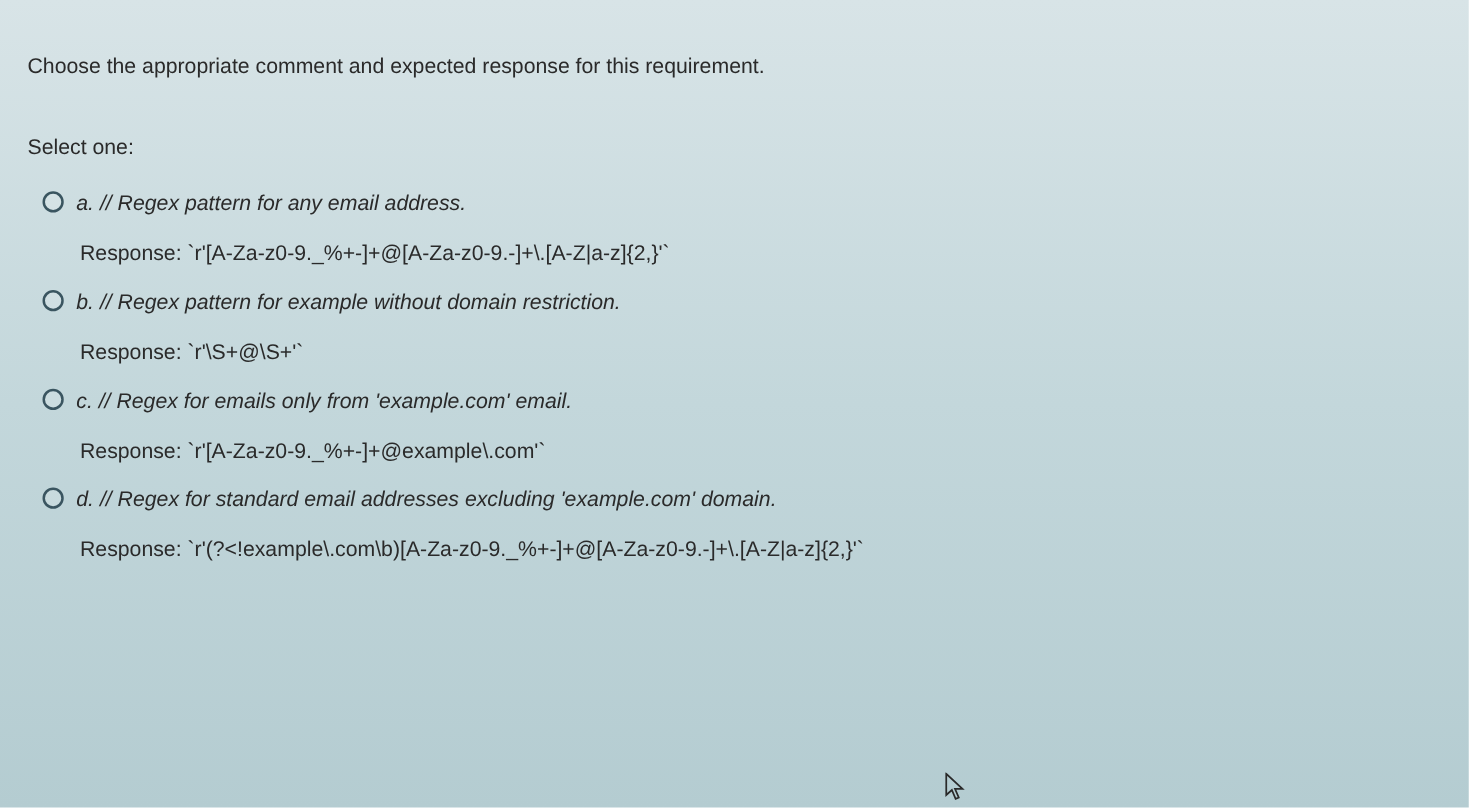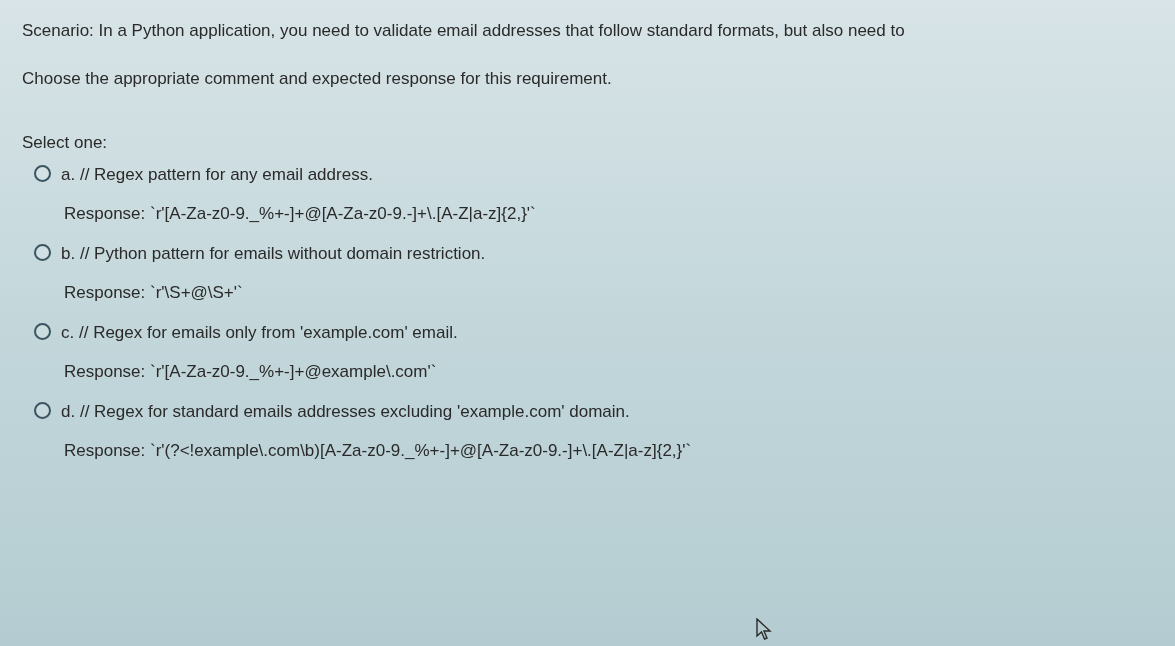--- a/index.html
+++ b/index.html
@@ -8,90 +8,89 @@
       font-family: Arial, Helvetica, sans-serif;
       background: linear-gradient(180deg, #d8e4e7 0%, #c3d7db 50%, #b4ccd1 100%);
       color: #2a2a2a;
       padding: 18px 22px;
       font-size: 17px;
       line-height: 1.5;
     }
     .scenario { margin-bottom: 22px; }
     .scenario p { margin-bottom: 2px; }
     .instruction { margin-bottom: 39px; }
-    .select-label { margin-bottom: 6px; }
+    .select-label { margin-bottom: 20px; }
     .option-row {
       display: flex;
       align-items: flex-start;
       gap: 10px;
       margin: 4px 0 8px 12px;
     }
     .radio {
       width: 17px;
       height: 17px;
       border: 2px solid #3a5560;
       border-radius: 50%;
       flex: 0 0 17px;
       margin-top: 3px;
       background: rgba(255,255,255,0.15);
     }
-    .opt-text { flex: 1; }
+    .opt-text { flex: 1; font-style: italic; }
     .response {
       margin: 14px 0 14px 42px;
     }
     .code { font-family: Arial, sans-serif; }
     .cursor {
       position: absolute;
       left: 756px;
       top: 618px;
       pointer-events: none;
     }
   </style>
 </head>
 <body>
 
 <div class="scenario">
-  <p>Scenario: In a Python application, you need to validate email addresses that follow standard formats, but also need to</p>
 </div>
 
 <p class="instruction">Choose the appropriate comment and expected response for this requirement.</p>
 
 <p class="select-label">Select one:</p>
 
 <div class="option-row">
   <span class="radio"></span>
   <span class="opt-text">
     <span>a.</span>
     <span>// Regex pattern for any email address.</span>
   </span>
 </div>
 <p class="response code">Response: `r'[A-Za-z0-9._%+-]+@[A-Za-z0-9.-]+\.[A-Z|a-z]{2,}'`</p>
 
 <div class="option-row">
   <span class="radio"></span>
   <span class="opt-text">
     <span>b.</span>
-    <span>// Python pattern for emails without domain restriction.</span>
+    <span>// Regex pattern for example without domain restriction.</span>
   </span>
 </div>
 <p class="response code">Response: `r'\S+@\S+'`</p>
 
 <div class="option-row">
   <span class="radio"></span>
   <span class="opt-text">
     <span>c.</span>
     <span>// Regex for emails only from 'example.com' email.</span>
   </span>
 </div>
 <p class="response code">Response: `r'[A-Za-z0-9._%+-]+@example\.com'`</p>
 
 <div class="option-row">
   <span class="radio"></span>
   <span class="opt-text">
     <span>d.</span>
-    <span>// Regex for standard emails addresses excluding 'example.com' domain.</span>
+    <span>// Regex for standard email addresses excluding 'example.com' domain.</span>
   </span>
 </div>
 <p class="response code">Response: `r'(?&lt;!example\.com\b)[A-Za-z0-9._%+-]+@[A-Za-z0-9.-]+\.[A-Z|a-z]{2,}'`</p>
 
 <svg class="cursor" width="18" height="24" viewBox="0 0 18 24">
   <path d="M1 1 L1 18 L5.5 14 L8.5 21 L11 20 L8 13 L14 13 Z" fill="none" stroke="#2a2a2a" stroke-width="1.4"></path>
 </svg>
 
 </body></html>

